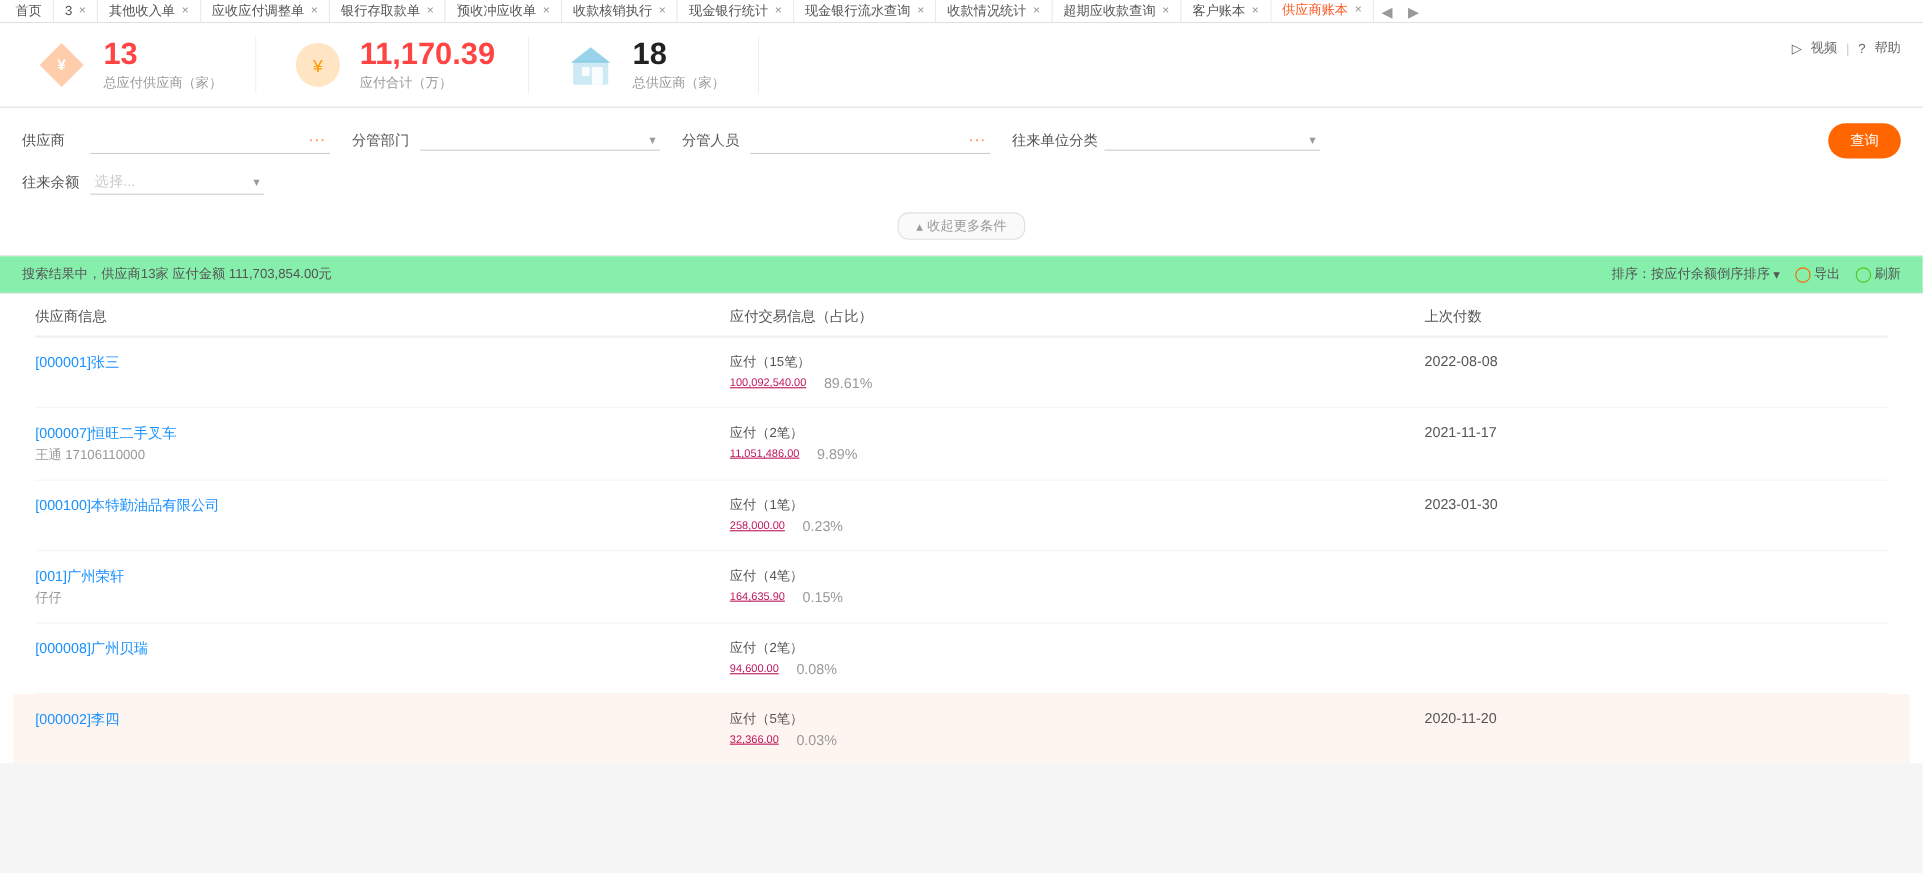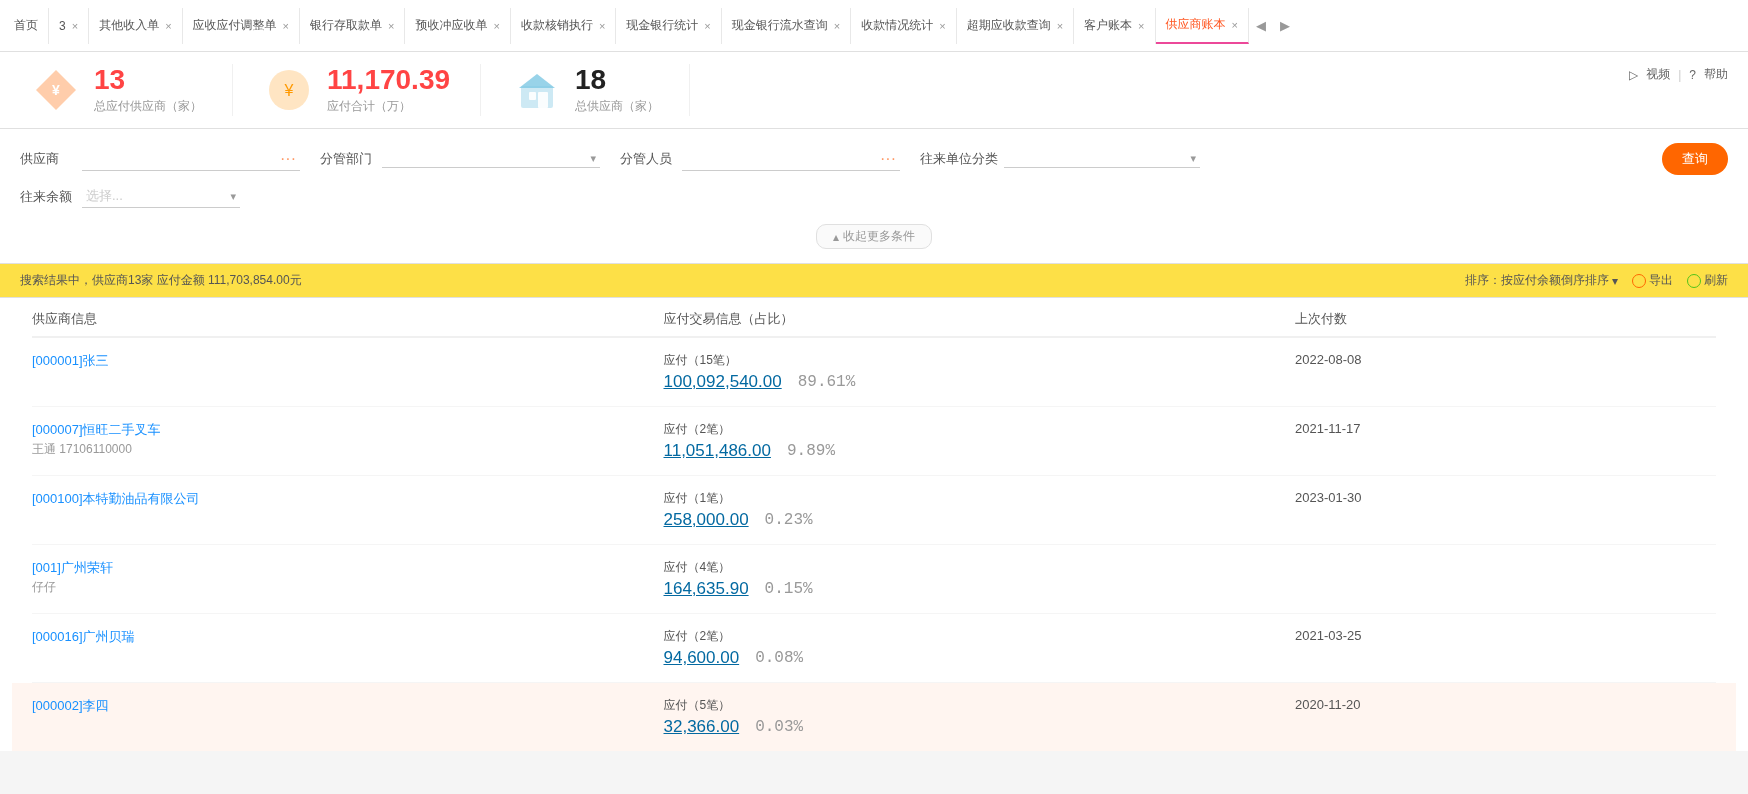--- a/index.html
+++ b/index.html
@@ -4,21 +4,21 @@
   <style>
     * { box-sizing: border-box; margin: 0; padding: 0; font-family: 'Microsoft YaHei', Arial, sans-serif; }
     body { background: #f5f5f5; font-size: 13px; color: #333; overflow-x: hidden; }
 
     
     .top-nav {
       display: flex;
       align-items: center;
       background: #fff;
       border-bottom: 1px solid #e0e0e0;
-      height: 52px;
+      height: 21px;
       padding: 0 4px;
       overflow: hidden;
     }
     .nav-tab {
       display: flex;
       align-items: center;
       padding: 0 10px;
       height: 36px;
       font-size: 12px;
       color: #555;
@@ -192,21 +192,21 @@
       padding: 3px 16px;
       border-radius: 10px;
       background: #fafafa;
     }
 
     
     .result-bar {
       display: flex;
       align-items: center;
       padding: 8px 20px;
-      background: #fde047;
+      background: #86efac;
       border-bottom: 1px solid #e0e0e0;
       font-size: 12px;
       color: #555;
     }
     .result-bar .right-actions {
       margin-left: auto;
       display: flex;
       align-items: center;
       gap: 14px;
     }
@@ -252,36 +252,35 @@
       color: #1890ff;
       text-decoration: none;
       cursor: pointer;
     }
     .supplier-sub {
       font-size: 12px;
       color: #999;
       margin-top: 2px;
     }
     .amount-link {
-      color: #0369a1;
-      font-size: 17px;
+      color: #be185d;
+      font-size: 10px;
       cursor: pointer;
       text-decoration: underline;
       text-align: right;
     }
     .amount-info {
       font-size: 12px;
       color: #555;
       margin-bottom: 3px;
     }
     .percent-text {
-      font-size: 16px;
+      font-size: 13px;
       color: #999;
       margin-left: 16px;
-      font-family: Liberation Mono, monospace;
     }
     .amount-row {
       display: flex;
       align-items: center;
     }
     .date-text {
       font-size: 13px;
       color: #555;
     }
 
@@ -542,32 +541,29 @@
         <span class="percent-text">0.15%</span>
       </div>
     </div>
     <div>
       <span class="date-text"></span>
     </div>
   </div>
 
   <div class="table-row">
     <div>
-      <a class="supplier-link">[000016]广州贝瑞</a>
+      <a class="supplier-link">[000008]广州贝瑞</a>
     </div>
     <div>
       <div class="amount-info">应付（2笔）</div>
       <div class="amount-row">
         <a class="amount-link">94,600.00</a>
         <span class="percent-text">0.08%</span>
       </div>
     </div>
-    <div>
-      <span class="date-text">2021-03-25</span>
-    </div>
   </div>
 
   <div class="table-row highlight">
     <div>
       <a class="supplier-link">[000002]李四</a>
     </div>
     <div>
       <div class="amount-info">应付（5笔）</div>
       <div class="amount-row">
         <a class="amount-link">32,366.00</a>

